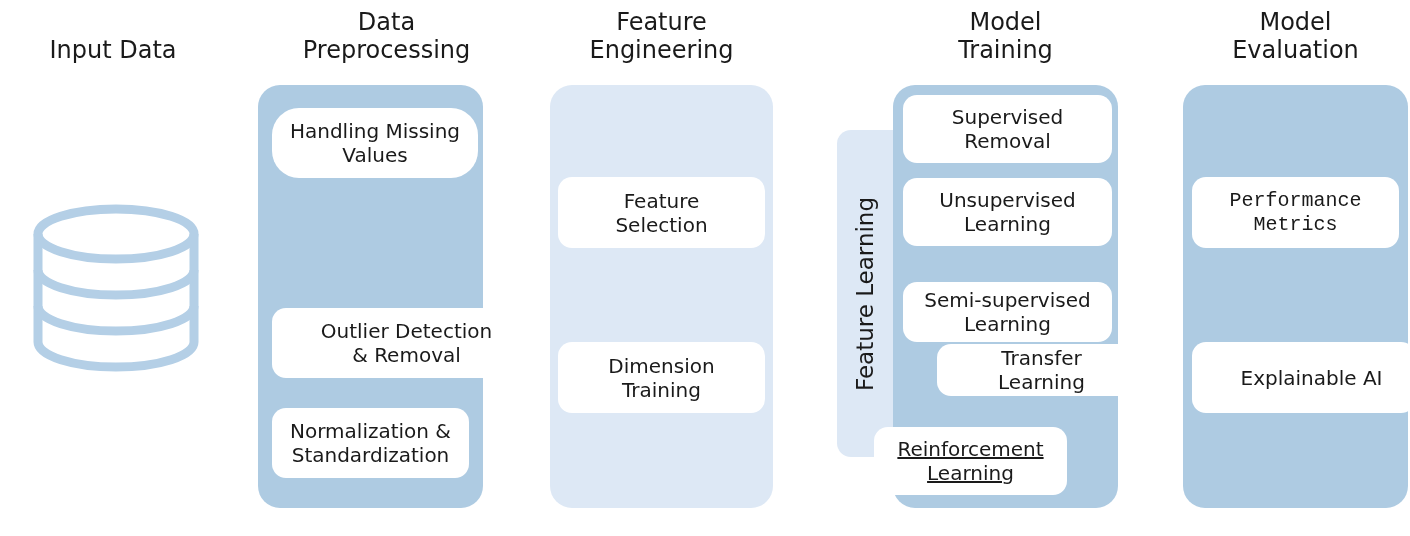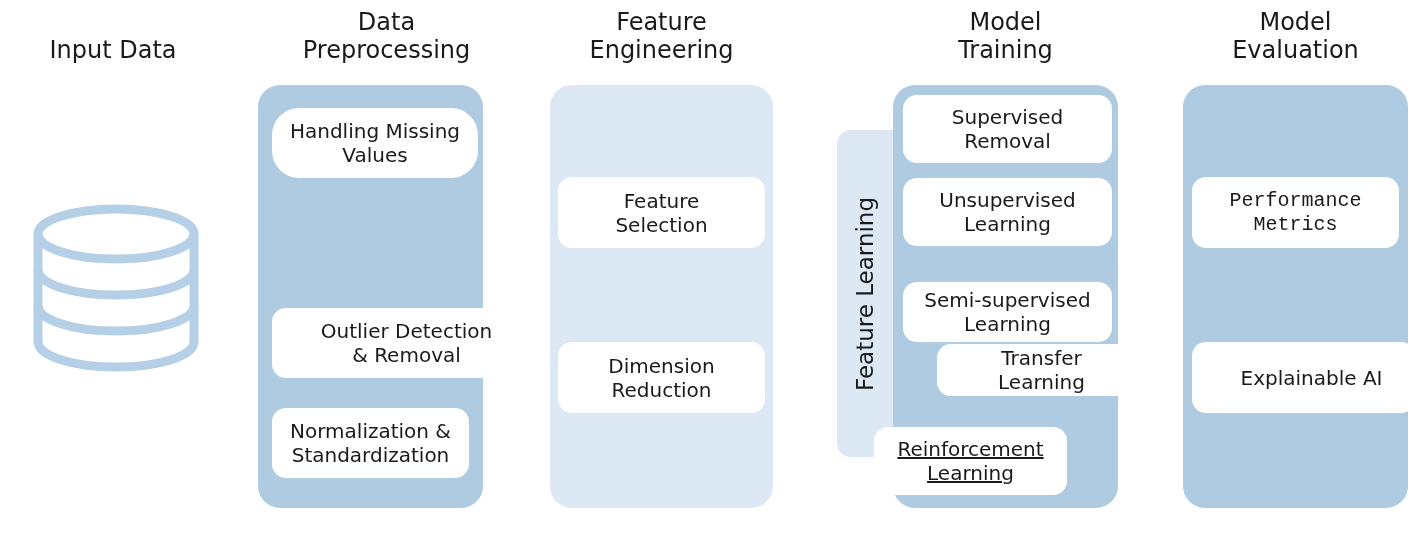--- a/index.html
+++ b/index.html
@@ -74,21 +74,21 @@
 Values</div>
   <div class="step-box" style="left:272px; top:308px; width:197px; height:70px;padding-left:36px;">Outlier Detection
 &amp; Removal</div>
   <div class="step-box" style="left:272px; top:408px; width:197px; height:70px;">Normalization &amp;
 Standardization</div>
 
   <div class="container light" style="left:550px; width:223px;"></div>
   <div class="step-box" style="left:558px; top:177px; width:207px; height:71px;">Feature
 Selection</div>
   <div class="step-box" style="left:558px; top:342px; width:207px; height:71px;">Dimension
-Reduction</div>
+Training</div>
 
   <div class="container solid" style="left:893px; width:225px;"></div>
   <div class="step-box" style="left:903px; top:95px; width:209px; height:68px;">Supervised
 Removal</div>
   <div class="step-box" style="left:903px; top:178px; width:209px; height:68px;">Unsupervised
 Learning</div>
   <div class="step-box" style="left:903px; top:261px; width:209px; height:60px;margin-top:21px;">Semi-supervised
 Learning</div>
   <div class="step-box" style="left:903px; top:344px; width:209px; height:52px;margin-left:34px;">Transfer
 Learning</div>

